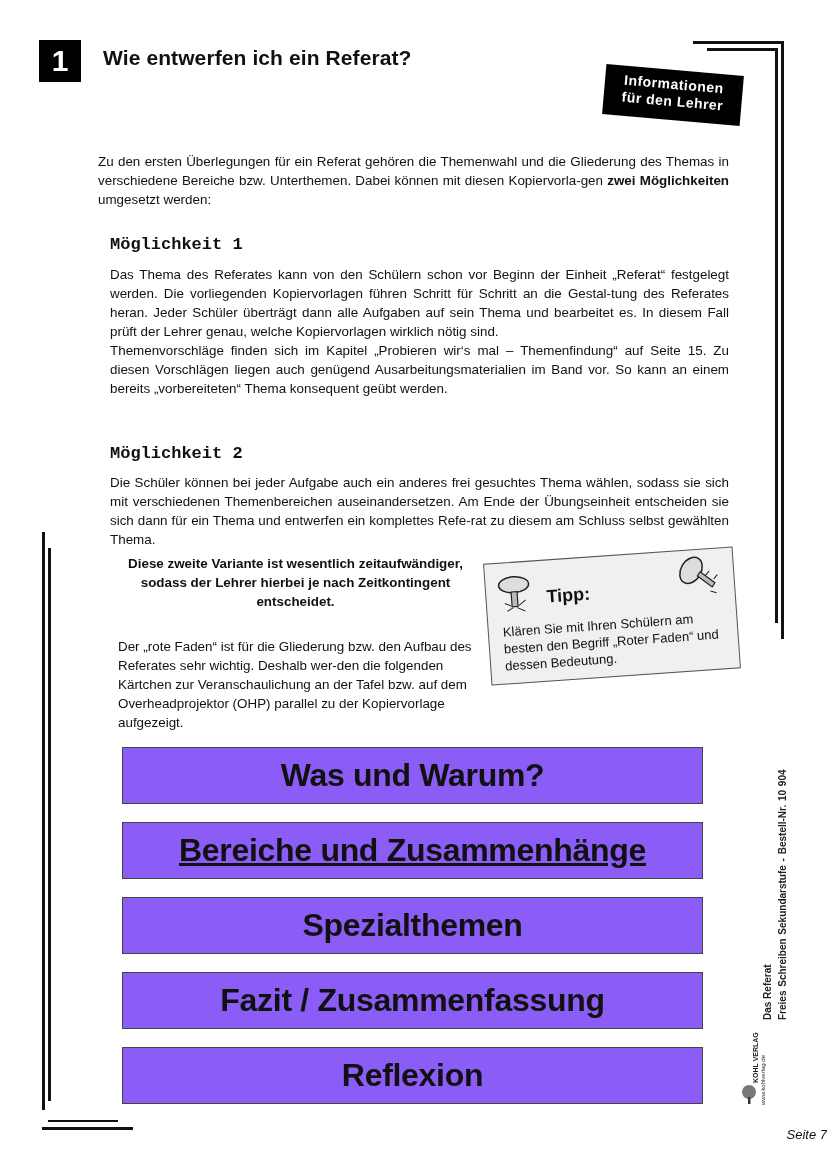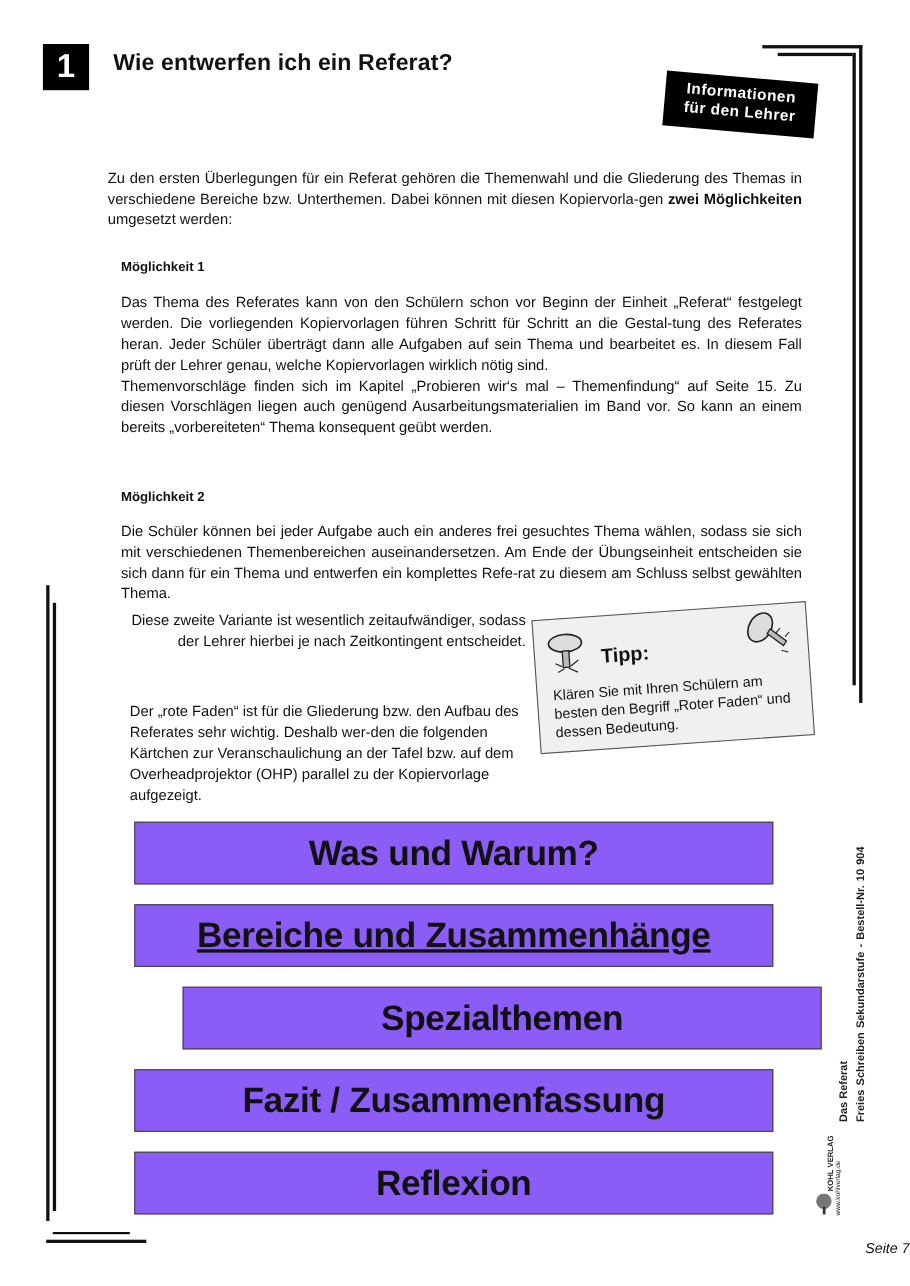--- a/index.html
+++ b/index.html
@@ -15,21 +15,21 @@
   .info-tag { left: 604px; top: 70px; width: 138px; height: 50px; background: #000; color: #fff;
               transform: rotate(5deg); font-weight: bold; font-size: 14px; line-height: 17px;
               text-align: center; padding-top: 6px; box-sizing: border-box; letter-spacing: 0.5px; }
 
   
   .line { position: absolute; background: #111; }
 
   
   .p { position: absolute; font-size: 13.4px; line-height: 19px; text-align: justify; }
   .p b { font-weight: bold; }
-  .h3 { position: absolute; font-size: 12px; font-weight: bold; }
+  .h3 { position: absolute; font-size: 17px; font-weight: bold; font-family: Liberation Mono, monospace; }
 
   
   .tipp-card { left: 487px; top: 555px; width: 248px; height: 120px; background: #f0f0f0;
                border: 1px solid #555; transform: rotate(-4deg); box-shadow: 0 0 0 0 #fff; }
   .tipp-title { position: absolute; left: 60px; top: 26px; font-size: 18px; font-weight: bold; }
   .tipp-text { position: absolute; left: 14px; top: 60px; width: 225px; font-size: 13px; line-height: 17px; }
   .pin { position: absolute; }
 
   
   .card { position: absolute; left: 122px; width: 581px; height: 57px; border: 1.5px solid #444;
@@ -65,42 +65,42 @@
 <div class="p" style="left:98px; top:152px; width:631px;">
   <span>Zu den ersten Überlegungen für ein Referat gehören die Themenwahl und die Gliederung des Themas in verschiedene Bereiche bzw. Unterthemen. Dabei können mit diesen Kopiervorla-gen </span><b>zwei Möglichkeiten</b><span> umgesetzt werden:</span>
 </div>
 
 <div class="h3" style="left:110px; top:235px;">Möglichkeit 1</div>
 <div class="p" style="left:110px; top:265px; width:619px;">Das Thema des Referates kann von den Schülern schon vor Beginn der Einheit „Referat“ festgelegt werden. Die vorliegenden Kopiervorlagen führen Schritt für Schritt an die Gestal-tung des Referates heran. Jeder Schüler überträgt dann alle Aufgaben auf sein Thema und bearbeitet es. In diesem Fall prüft der Lehrer genau, welche Kopiervorlagen wirklich nötig sind.</div>
 <div class="p" style="left:110px; top:341px; width:619px;">Themenvorschläge finden sich im Kapitel „Probieren wir‘s mal – Themenfindung“ auf Seite 15. Zu diesen Vorschlägen liegen auch genügend Ausarbeitungsmaterialien im Band vor. So kann an einem bereits „vorbereiteten“ Thema konsequent geübt werden.</div>
 
 <div class="h3" style="left:110px; top:444px;">Möglichkeit 2</div>
 <div class="p" style="left:110px; top:473px; width:619px;">Die Schüler können bei jeder Aufgabe auch ein anderes frei gesuchtes Thema wählen, sodass sie sich mit verschiedenen Themenbereichen auseinandersetzen. Am Ende der Übungseinheit entscheiden sie sich dann für ein Thema und entwerfen ein komplettes Refe-rat zu diesem am Schluss selbst gewählten Thema.</div>
-<div class="p" style="left:113px; top:554px; width:365px; text-align:right;">Diese zweite Variante ist wesentlich zeitaufwändiger, sodass der Lehrer hierbei je nach Zeitkontingent entscheidet.</div>
+<div class="p" style="left:113px; top:554px; width:365px; text-align:center;font-weight:bold;">Diese zweite Variante ist wesentlich zeitaufwändiger, sodass der Lehrer hierbei je nach Zeitkontingent entscheidet.</div>
 
 <div class="p" style="left:98px; top:637px; width:358px; text-align:left;margin-left:20px;">Der „rote Faden“ ist für die Gliederung bzw. den Aufbau des Referates sehr wichtig. Deshalb wer-den die folgenden Kärtchen zur Veranschaulichung an der Tafel bzw. auf dem Overheadprojektor (OHP) parallel zu der Kopiervorlage aufgezeigt.</div>
 
 <div class="abs tipp-card">
   <svg class="pin" style="left:8px; top:10px;" width="44" height="44" viewBox="0 0 44 44">
     <ellipse cx="20" cy="12" rx="15" ry="8" fill="#ddd" stroke="#222" stroke-width="1.5"></ellipse>
     <path d="M17 19 L17 34 L23 34 L23 19 Z" fill="#bbb" stroke="#222" stroke-width="1.2"></path>
     <path d="M10 30 L16 33 M24 33 L31 28 M12 38 L18 35 M22 35 L30 39" stroke="#222" stroke-width="1"></path>
   </svg>
   <span class="tipp-title">Tipp:</span>
   <svg class="pin" style="left:190px; top:4px;" width="48" height="44" viewBox="0 0 48 44">
     <ellipse cx="16" cy="16" rx="10" ry="14" transform="rotate(35 16 16)" fill="#ddd" stroke="#222" stroke-width="1.5"></ellipse>
     <path d="M22 22 L36 34 L39 30 L25 18 Z" fill="#bbb" stroke="#222" stroke-width="1.2"></path>
     <path d="M30 22 L34 18 M38 26 L42 22 M34 38 L40 40" stroke="#222" stroke-width="1"></path>
   </svg>
   <div class="tipp-text">Klären Sie mit Ihren Schülern am besten den Begriff „Roter Faden“ und dessen Bedeutung.</div>
 </div>
 
 <div class="card" style="top:747px;">Was und Warum?</div>
 <div class="card" style="top:822px;text-decoration:underline;">Bereiche und Zusammenhänge</div>
-<div class="card" style="top:897px;margin-left:44px;">Spezialthemen</div>
+<div class="card" style="top:897px;">Spezialthemen</div>
 <div class="card" style="top:972px;">Fazit / Zusammenfassung</div>
 <div class="card" style="top:1047px;">Reflexion</div>
 
 <div class="side" style="left:762px; top:1020px;">Das Referat</div>
 <div class="side" style="left:777px; top:1020px; word-spacing:1px;">Freies Schreiben Sekundarstufe  -  Bestell-Nr. 10 904</div>
 
 <div class="abs" style="left:738px; top:1025px; width:30px; height:80px;">
   <svg width="18" height="20" viewBox="0 0 18 20" style="position:absolute; left:2px; top:60px;">
     <circle cx="9" cy="7" r="7" fill="#777"></circle>
     <rect x="8" y="12" width="2.5" height="7" fill="#333"></rect>

